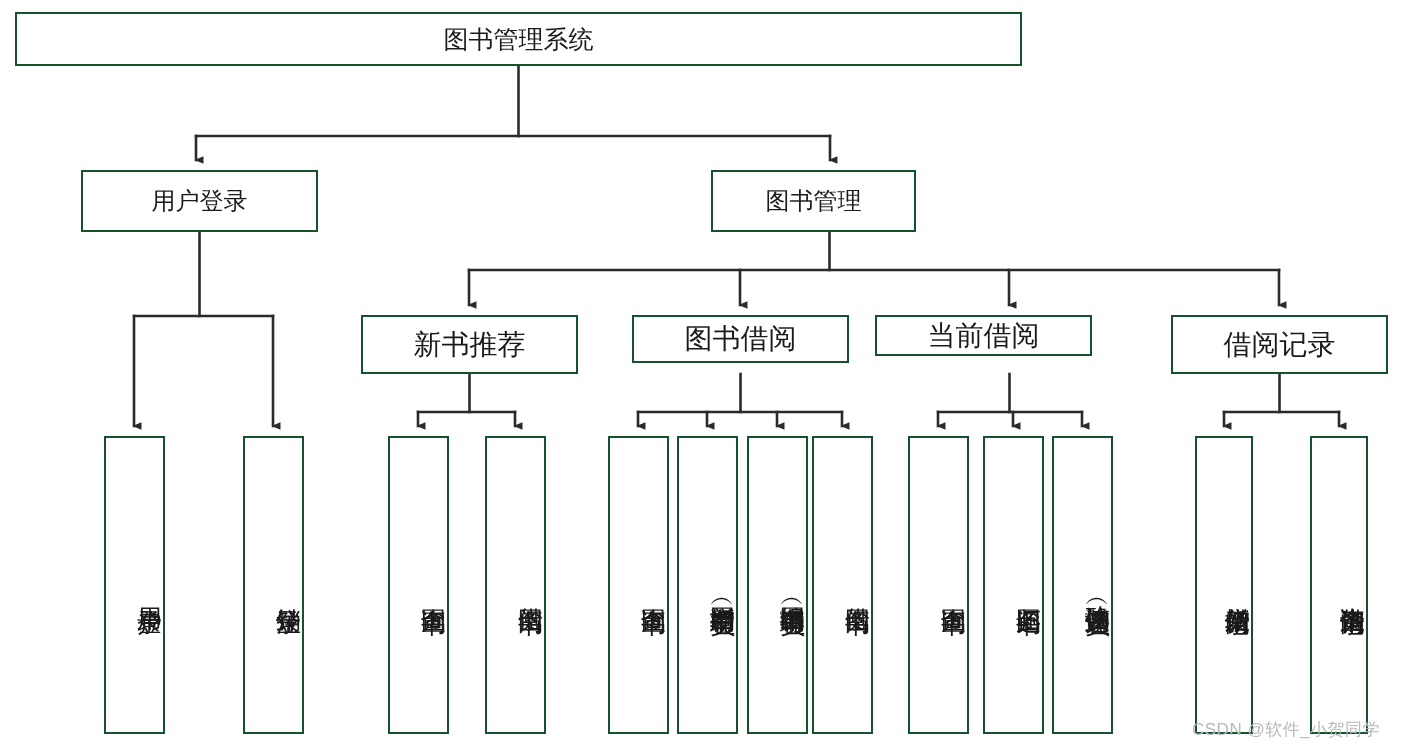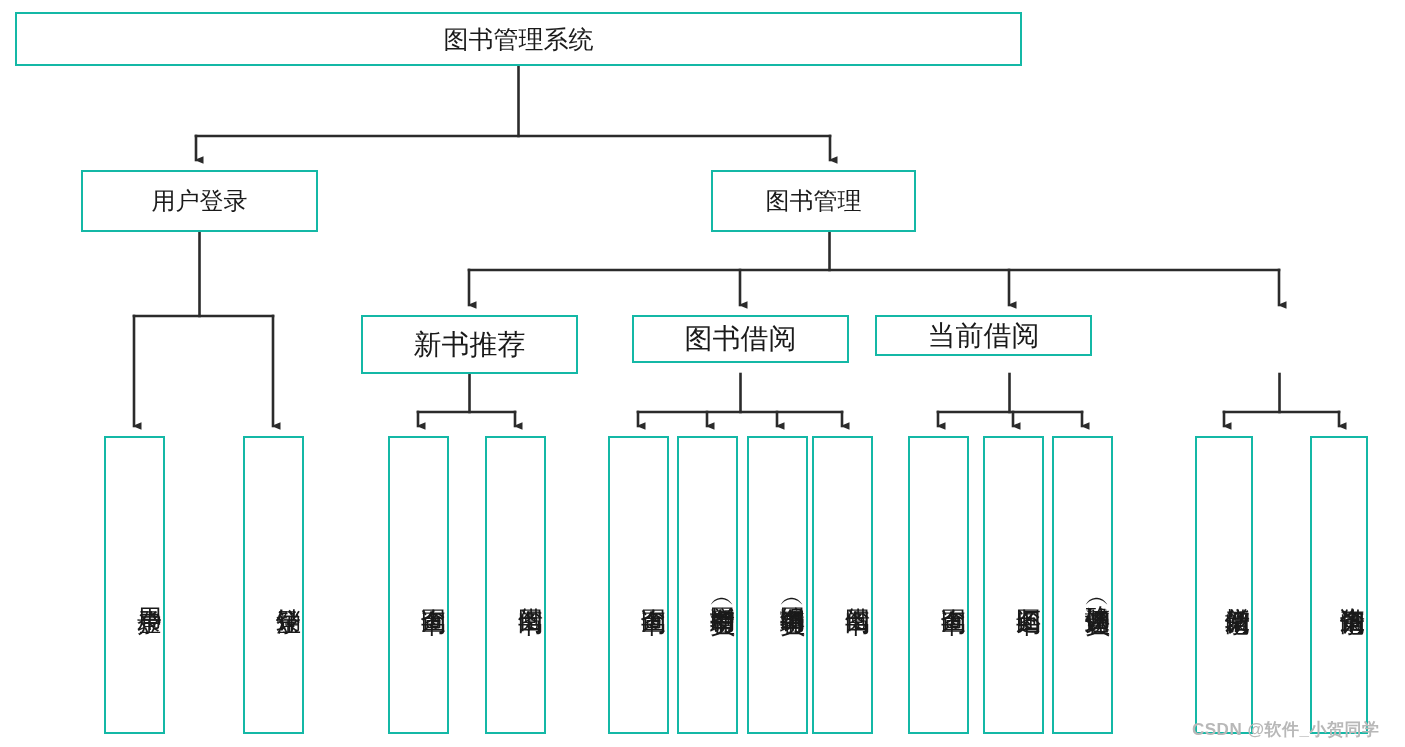--- a/index.html
+++ b/index.html
@@ -21,21 +21,21 @@
     position: absolute;
     left: 0;
     top: 0;
     width: 1405px;
     height: 747px;
     pointer-events: none;
   }
   .node {
     position: absolute;
     box-sizing: border-box;
-    border: 2px solid #14b8a6;
+    border: 2px solid #14532d;
     background: #ffffff;
     display: flex;
     align-items: center;
     justify-content: center;
     color: #1a1a1a;
     text-align: center;
   }
   .node.level-root {
     font-size: 25px;
   }
@@ -54,21 +54,20 @@
     padding-top: 10px;
     line-height: 1.08;
     letter-spacing: 1px;
   }
   .watermark {
     position: absolute;
     font-size: 17px;
     color: #b8b8b8;
     letter-spacing: 0.5px;
     white-space: nowrap;
-    font-weight: bold;
   }
 </style>
 </head>
 <body>
 
 <div id="canvas">
 
   <svg id="wires" viewBox="0 0 1405 747" xmlns="http://www.w3.org/2000/svg">
     <defs>
       <marker id="arrow" viewBox="0 0 12 12" refX="6" refY="10" markerWidth="9" markerHeight="9" orient="auto-start-reverse" markerUnits="userSpaceOnUse">
@@ -120,20 +119,21 @@
   </svg>
 
   <div class="node level-root" style="left: 15px; top: 12px; width: 1007px; height: 54px;">图书管理系统</div>
 
   <div class="node level-2" style="left: 81px; top: 170px; width: 237px; height: 62px;">用户登录</div>
   <div class="node level-2" style="left: 711px; top: 170px; width: 205px; height: 62px;">图书管理</div>
 
   <div class="node level-3" style="left: 361px; top: 315px; width: 217px; height: 59px;">新书推荐</div>
   <div class="node level-3" style="left: 632px; top: 315px; width: 217px; height: 48px;">图书借阅</div>
   <div class="node level-3" style="left: 875px; top: 315px; width: 217px; height: 41px;">当前借阅</div>
+  <div class="node level-3" style="left: 1171px; top: 315px; width: 217px; height: 59px;">借阅记录</div>
 
   <div class="node leaf" style="left: 104px; top: 436px; width: 61px; height: 298px;">用户登录</div>
   <div class="node leaf" style="left: 243px; top: 436px; width: 61px; height: 298px;">注销登录</div>
   <div class="node leaf" style="left: 388px; top: 436px; width: 61px; height: 298px;">查询图书</div>
   <div class="node leaf" style="left: 485px; top: 436px; width: 61px; height: 298px;">借阅图书</div>
   <div class="node leaf" style="left: 608px; top: 436px; width: 61px; height: 298px;">查询图书</div>
   <div class="node leaf" style="left: 677px; top: 436px; width: 61px; height: 298px;">新增图书（管理员）</div>
   <div class="node leaf" style="left: 747px; top: 436px; width: 61px; height: 298px;">编辑图书（管理员）</div>
   <div class="node leaf" style="left: 812px; top: 436px; width: 61px; height: 298px;">借阅图书</div>
   <div class="node leaf" style="left: 908px; top: 436px; width: 61px; height: 298px;">查询图书</div>

